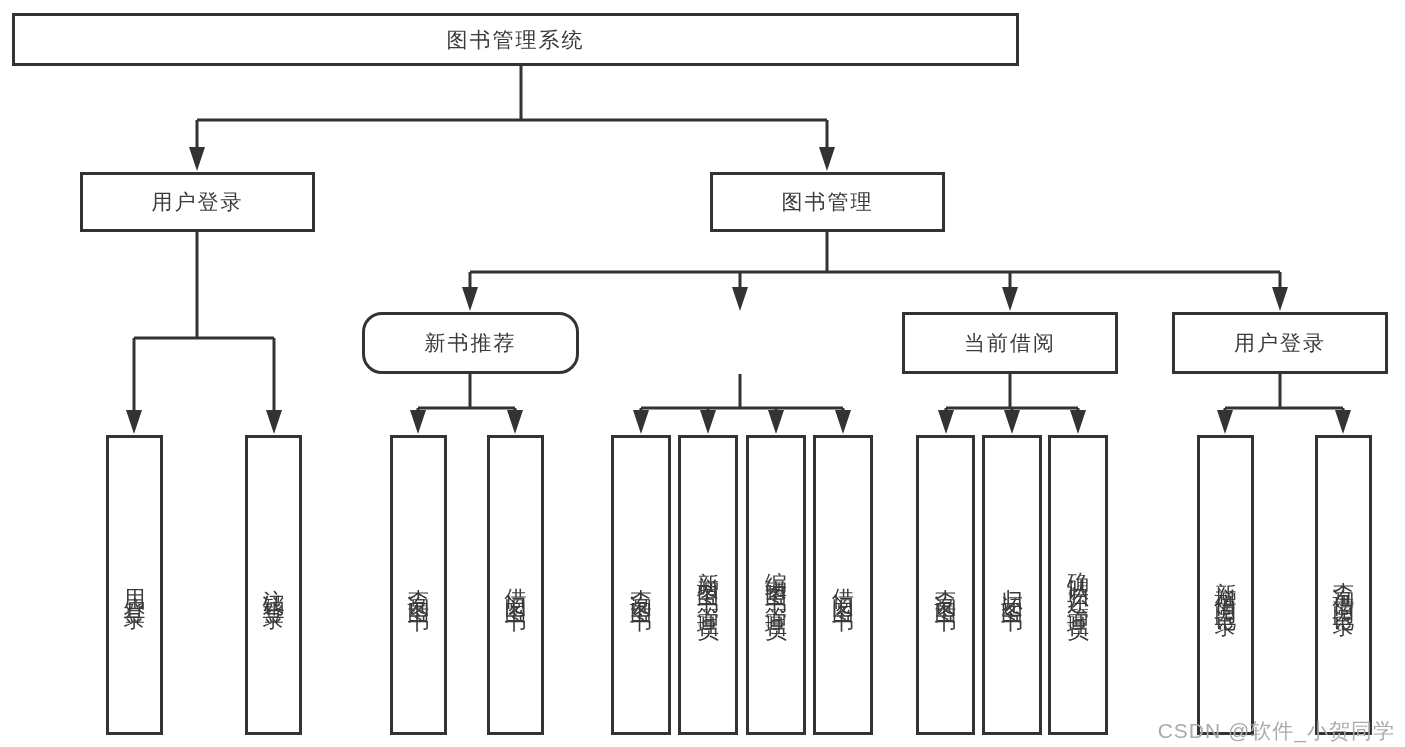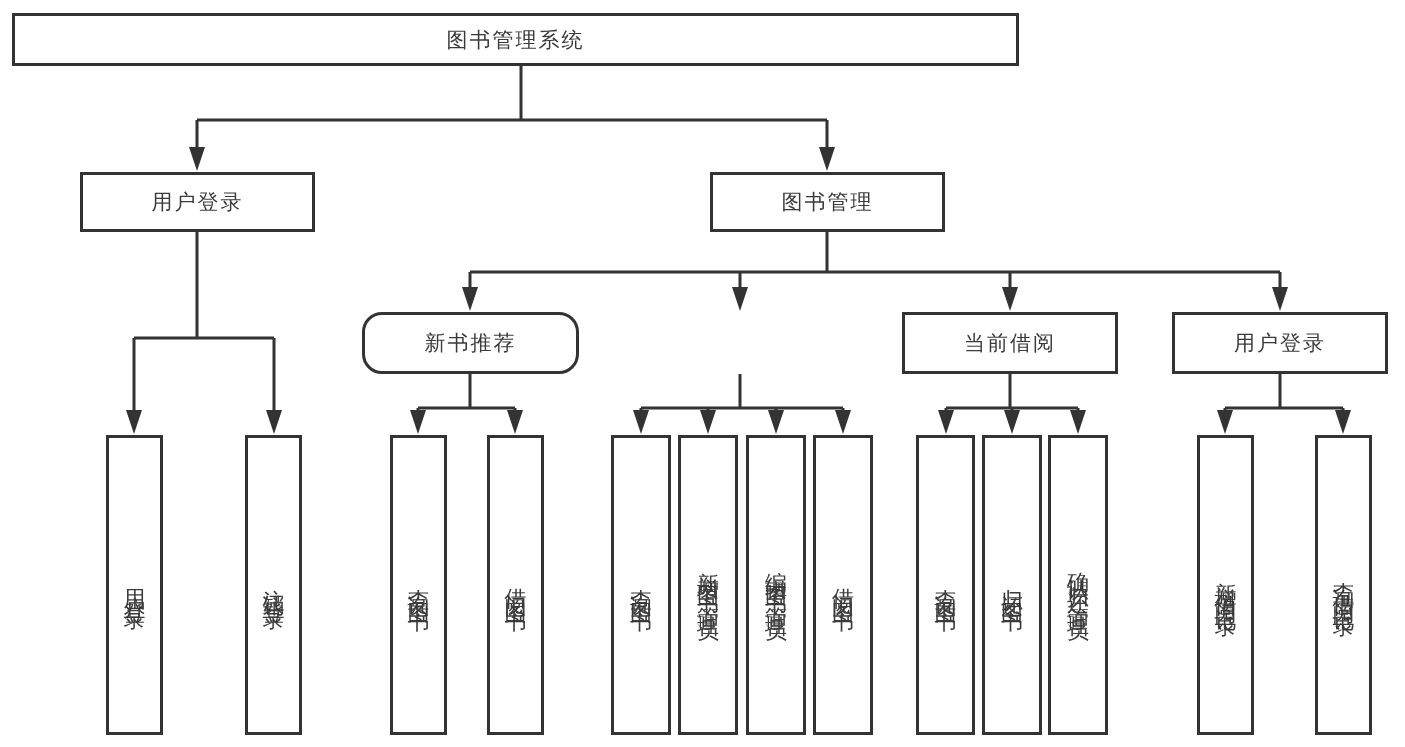--- a/index.html
+++ b/index.html
@@ -145,13 +145,14 @@
     <span>确认归还（管理员）</span>
   </div>
 
   <div class="node v-node" style="left:1197px; width:57px;">
     <span>新增借阅记录</span>
   </div>
   <div class="node v-node" style="left:1315px; width:57px;">
     <span>查询借阅记录</span>
   </div>
 
+  <div class="watermark">CSDN @软件_小贺同学</div>
 </div>
 
 </body></html>

